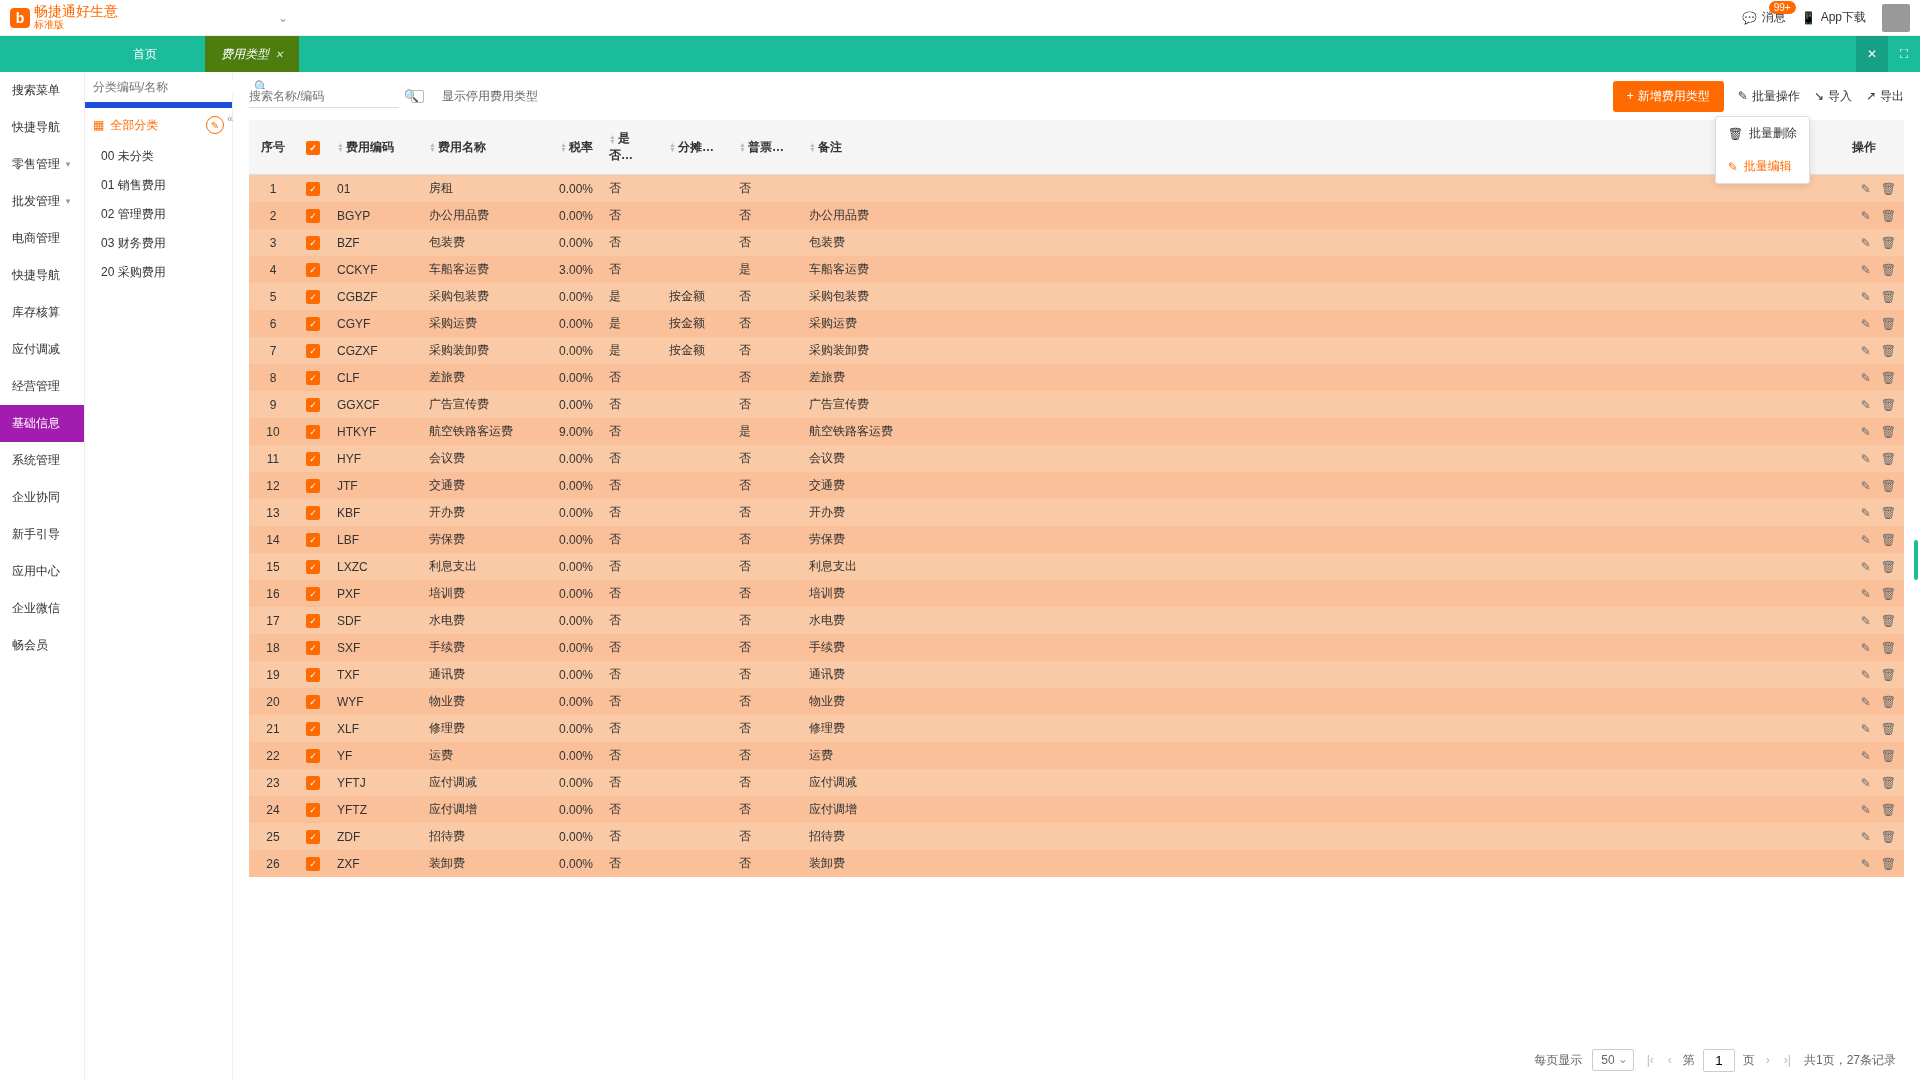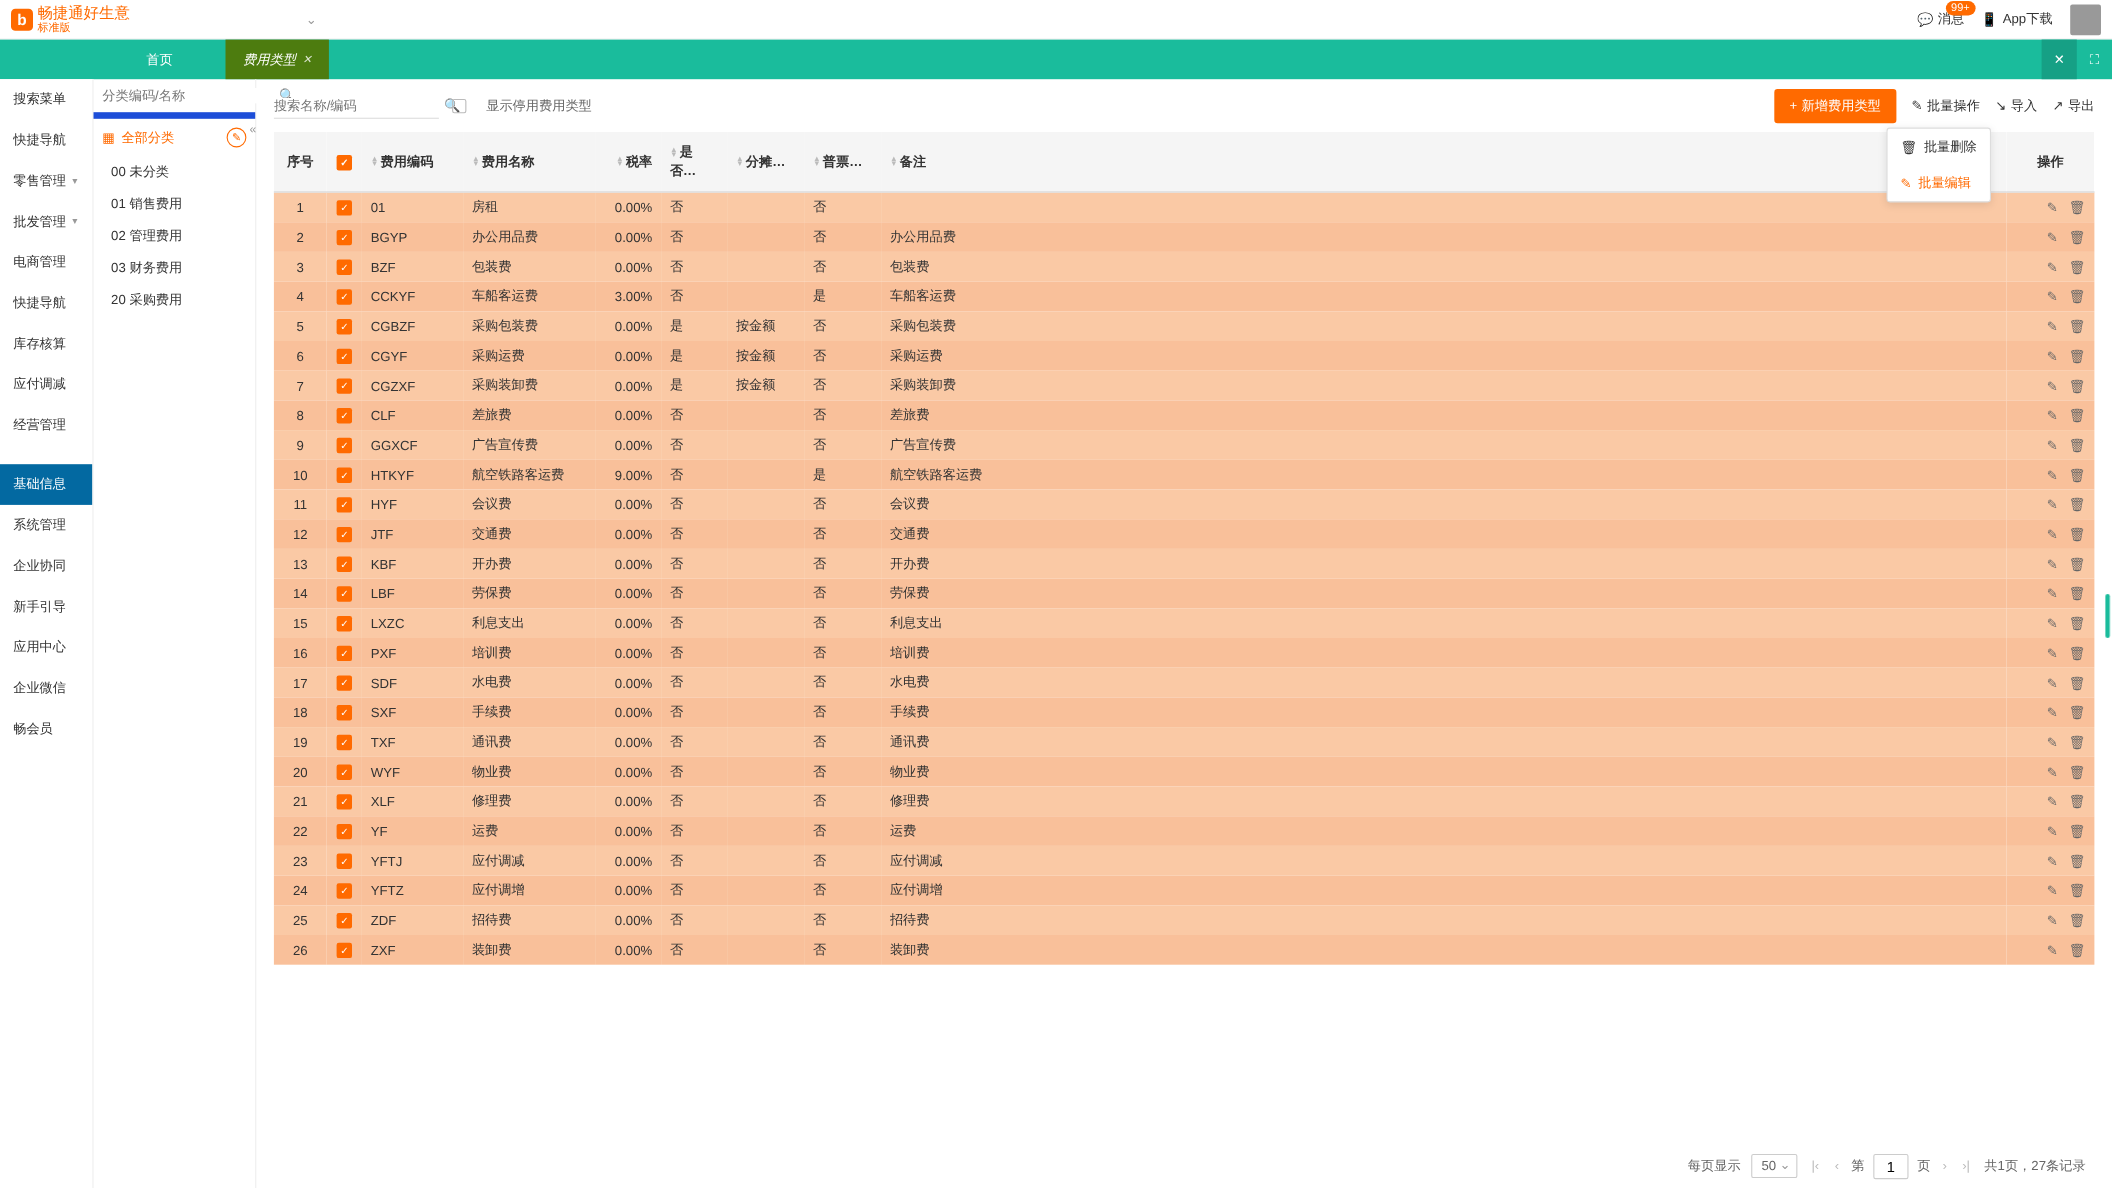--- a/index.html
+++ b/index.html
@@ -18,21 +18,21 @@
 .sidebar-toggle-area { width: 85px; height: 100%; }
 .tab { padding: 0 16px; height: 100%; display: flex; align-items: center; color: #fff; cursor: pointer; gap: 6px; }
 .tab.active { background: #4d7c0f; font-style: italic; }
 .tab-close { font-size: 10px; opacity: 0.8; }
 .tab-right { margin-left: auto; display: flex; align-items: center; height: 100%; }
 .tab-btn { width: 32px; height: 100%; display: flex; align-items: center; justify-content: center; color: #fff; cursor: pointer; }
 .tab-btn.close { background: #16a085; }
 .layout { display: flex; height: calc(100vh - 72px); }
 .sidebar { width: 85px; background: #fff; border-right: 1px solid #eee; overflow-y: auto; }
 .side-item { padding: 10px 12px; cursor: pointer; display: flex; align-items: center; justify-content: space-between; font-size: 12px; color: #333; }
-.side-item.active { background: #0369a1; color: #fff; margin-top: 17px; }
+.side-item.active { background: #a21caf; color: #fff; }
 .side-caret { font-size: 8px; color: #999; }
 .tree-panel { width: 148px; border-right: 1px solid #eee; padding: 8px 0; position: relative; }
 .tree-search-row { display: flex; align-items: center; padding: 0 8px 8px; gap: 6px; border-bottom: 6px solid #1d4ed8; }
 .tree-search { flex: 1; border: none; outline: none; font-size: 12px; color: #999; }
 .search-icon-sm { color: #ff6a00; cursor: pointer; }
 .tree-header { display: flex; align-items: center; padding: 8px; color: #ff6a00; gap: 6px; font-size: 12px; }
 .tree-edit-icon { margin-left: auto; width: 18px; height: 18px; border: 1px solid #ff6a00; border-radius: 50%; display: flex; align-items: center; justify-content: center; font-size: 10px; cursor: pointer; }
 .collapse-btn { position: absolute; right: -1px; top: 40px; color: #999; cursor: pointer; font-size: 11px; }
 .tree-list { padding: 0 8px; }
 .tree-item { padding: 6px 8px; cursor: pointer; font-size: 12px; color: #333; }

